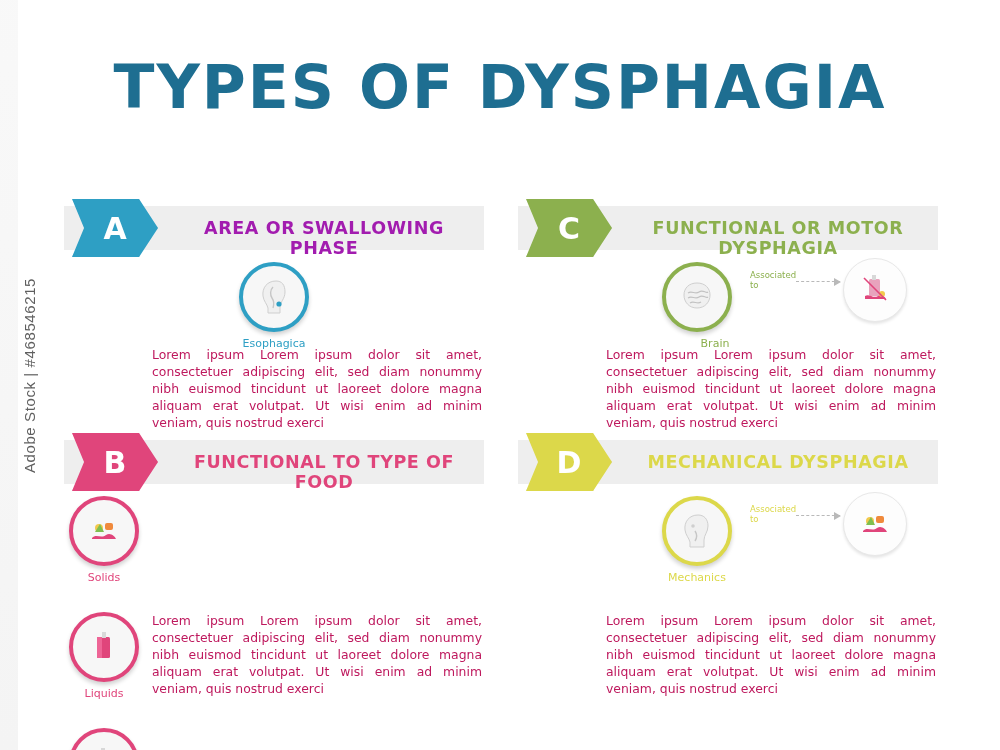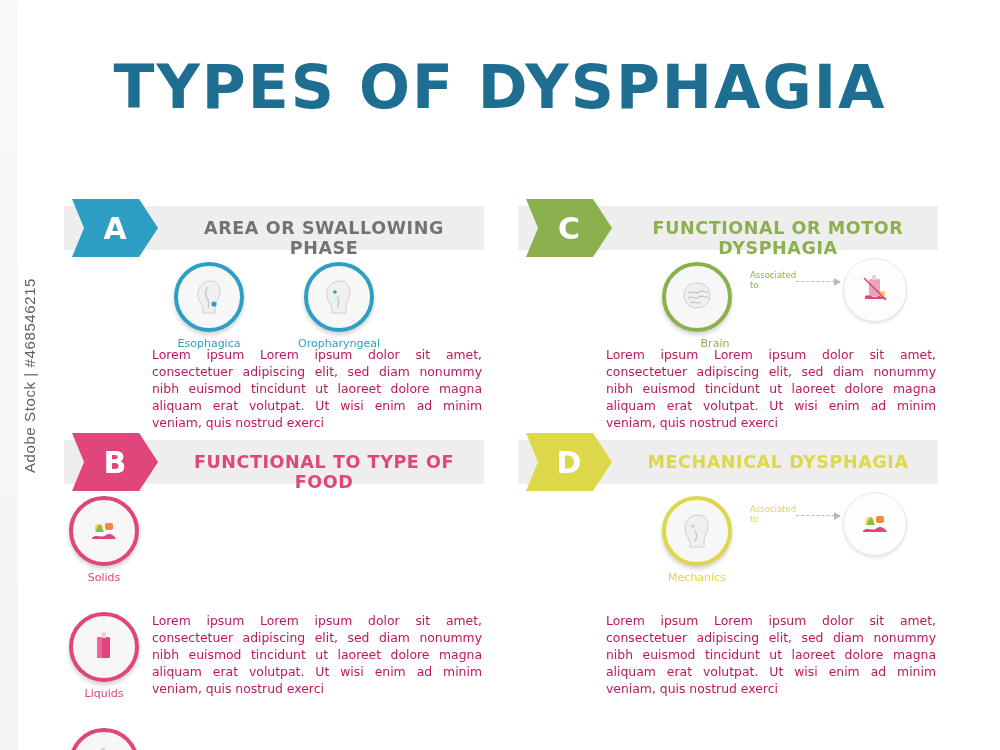--- a/index.html
+++ b/index.html
@@ -194,42 +194,32 @@
   <span>Adobe Stock | #468546215</span>
 </div>
 
 <div class="title">TYPES OF DYSPHAGIA</div>
 
 <div class="section" style="left:64px; top:206px;">
   <div class="band"></div>
   <div class="chev" style="background:#2e9fc4;">
     <span>A</span>
   </div>
-  <div class="band-title" style="color:#737373;">AREA OR SWALLOWING PHASE</div>
+  <div class="band-title" style="color:#a21caf;">AREA OR SWALLOWING PHASE</div>
 
   <div class="icons-row">
     <div class="icon-item">
       <div class="circle" style="border:4px solid #2e9fc4;">
         <svg width="40" height="40" viewBox="0 0 40 40">
           <path d="M22 4 C13 4 8 11 9 19 C9.6 24 13 27 14 31 L14 36 L26 36 L26 30 C26 25 31 22 31 15 C31 8 28 4 22 4 Z" fill="#f0f0f0" stroke="#cfcfcf" stroke-width="1"></path>
           <path d="M19 10 C16 13 16 18 18 21 C20 24 20 28 19 31" fill="none" stroke="#c6c6c6" stroke-width="1.4"></path>
           <circle cx="25" cy="27" r="2.6" fill="#2e9fc4"></circle>
         </svg>
       </div>
       <div class="icon-caption" style="color:#2e9fc4;">Esophagica</div>
-    </div>
-    <div class="icon-item">
-      <div class="circle" style="border:4px solid #2e9fc4;">
-        <svg width="40" height="40" viewBox="0 0 40 40">
-          <path d="M21 4 C12 4 7 11 8 19 C8.6 24 12 27 13 31 L13 36 L27 36 L27 29 C27 24 31 21 31 15 C31 8 27 4 21 4 Z" fill="#f0f0f0" stroke="#cfcfcf" stroke-width="1"></path>
-          <circle cx="16" cy="15" r="1.8" fill="#2e9fc4"></circle>
-          <path d="M18 20 C20 23 20 27 18 30" fill="none" stroke="#c6c6c6" stroke-width="1.4"></path>
-        </svg>
-      </div>
-      <div class="icon-caption" style="color:#2e9fc4;">Oropharyngeal</div>
     </div>
   </div>
 
   <div class="body-text" style="left:88px; top:140px;">Lorem ipsum Lorem ipsum dolor sit amet, consectetuer adipiscing elit, sed diam nonummy nibh euismod tincidunt ut laoreet dolore magna aliquam erat volutpat. Ut wisi enim ad minim veniam, quis nostrud exerci</div>
 </div>
 
 <div class="section" style="left:518px; top:206px;">
   <div class="band"></div>
   <div class="chev" style="background:#8cb04e;">
     <span>C</span>

